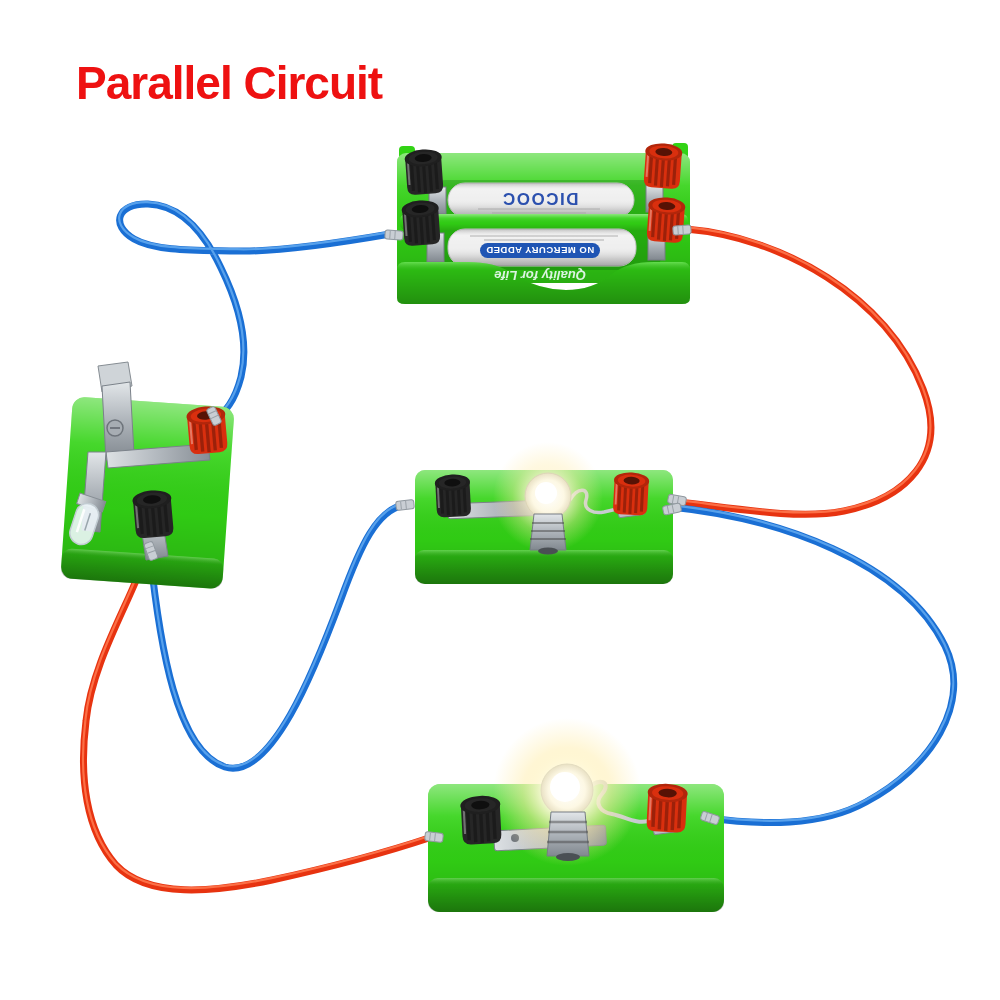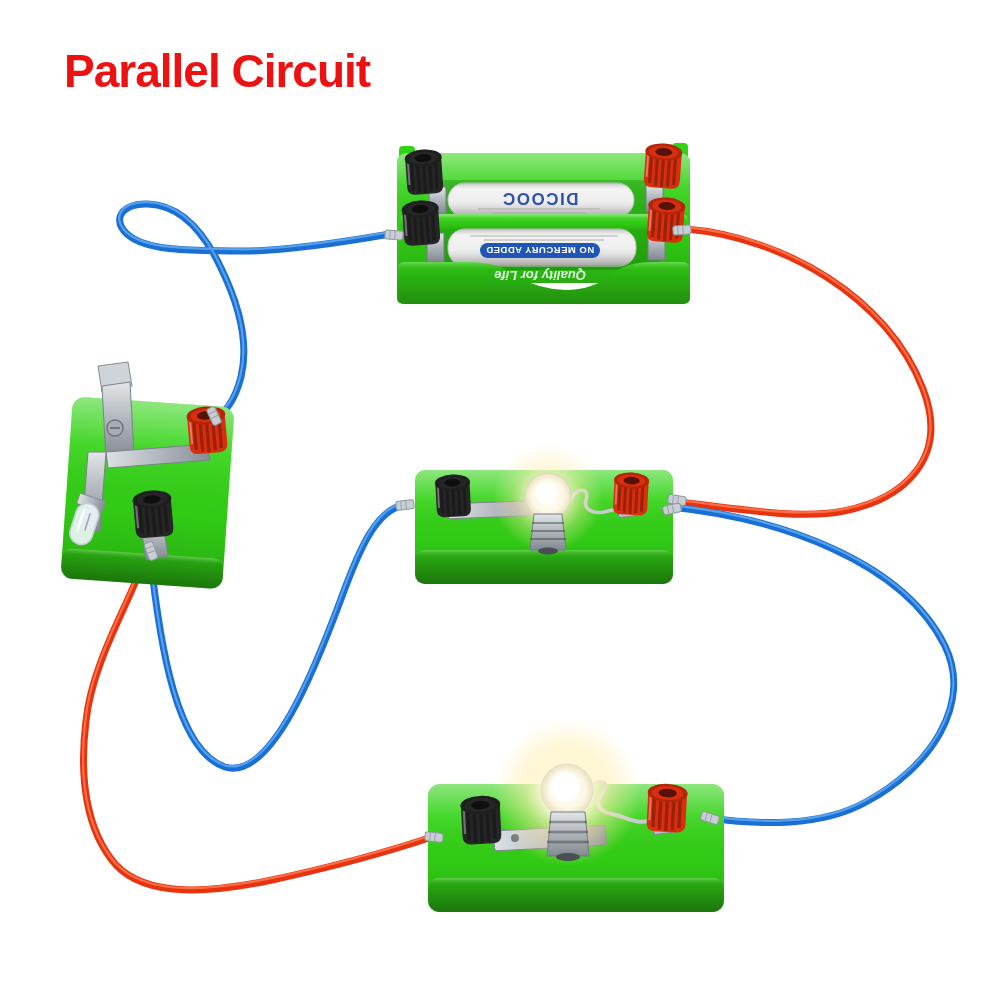--- a/index.html
+++ b/index.html
@@ -1,18 +1,18 @@
 <!DOCTYPE html>
 <html style="--title-red: #ee1111; --base-green: #32d315; --wire-red: #e73310; --wire-red-light: #ff7a50; --wire-blue: #1a6fd4; --wire-blue-light: #63aaf0; --terminal-red: #d92f0e; --terminal-black: #262626; --battery-white: #efefef; --brand-blue: #2b50ae; --badge-blue: #1f55b4; --metal-silver: #c9ced4;"><head>
 <meta charset="utf-8">
 <style>
   html,body{margin:0;padding:0;background:#ffffff;}
   .stage{position:relative;width:1000px;height:1000px;background:#fff;overflow:hidden;
          font-family:"Liberation Sans", sans-serif;}
-  .title{position:absolute;left:64px;top:44px;margin:0;font-size:46px;font-weight:700;
+  .title{position:absolute;left:64px;top:44px;margin:12px;font-size:46px;font-weight:700;
          letter-spacing:-1px;color:var(--title-red,#ee1111);}
   svg{position:absolute;left:0;top:0;}
   
   .wire-blue-outer{stroke:var(--wire-blue,#1a6fd4);stroke-width:7;fill:none;stroke-linecap:round;}
   .wire-blue-core{stroke:var(--wire-blue-light,#63aaf0);stroke-width:2.2;fill:none;stroke-linecap:round;opacity:.85;}
   .wire-red-outer{stroke:var(--wire-red,#e73310);stroke-width:7;fill:none;stroke-linecap:round;}
   .wire-red-core{stroke:var(--wire-red-light,#ff7a50);stroke-width:2.2;fill:none;stroke-linecap:round;opacity:.85;}
   
   .base-green{fill:var(--base-green,#32d315);}
   .battery-body{fill:var(--battery-white,#efefef);stroke:#c3c3c3;stroke-width:1;}

